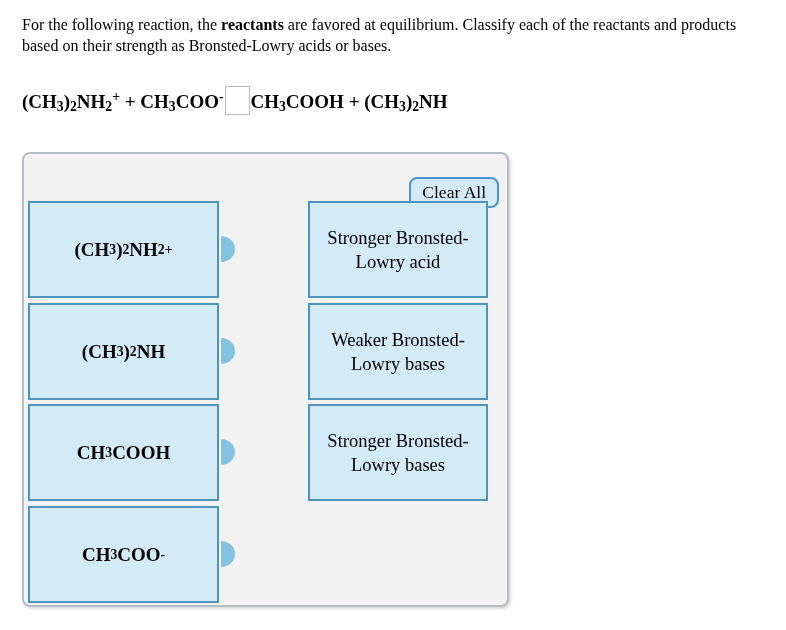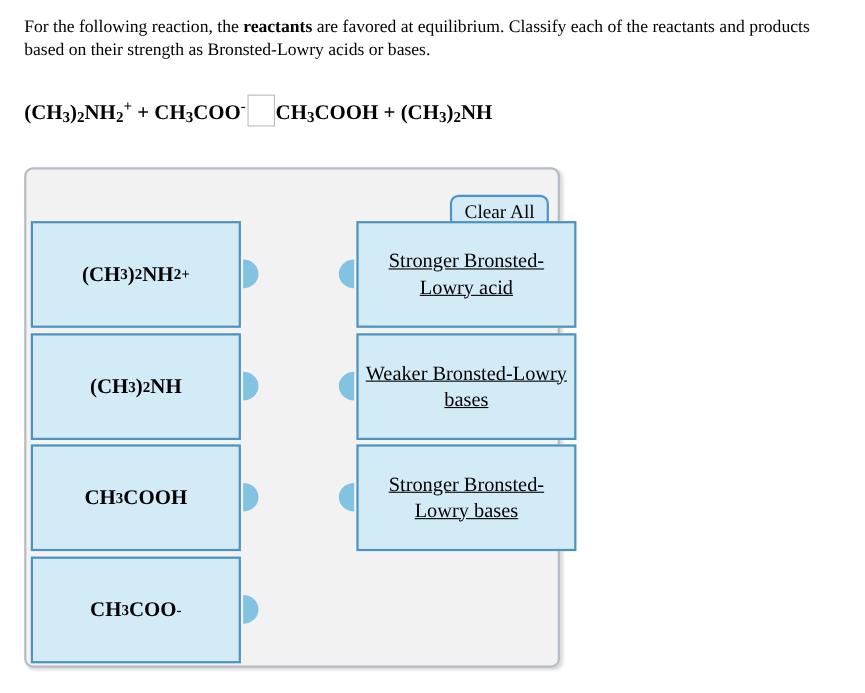--- a/index.html
+++ b/index.html
@@ -58,21 +58,21 @@
   .litem  { left: 4px;  width: 207px; }
   .rtarget{ left: 284px; width: 196px; }
 
   .piece {
     position: absolute; top: 0; height: 97px;
     background: #d3eaf7; border: 2px solid #4e93ba;
     display: flex; align-items: center; justify-content: center;
     text-align: center;
   }
   .litem .piece  { left: 0; width: 191px; font-weight: bold; font-size: 19px; }
-  .rtarget .piece{ left: 16px; width: 200px; font-size: 18.5px; line-height: 24px; padding: 0 4px; text-decoration: underline; }
+  .rtarget .piece{ left: 0; width: 180px; font-size: 18.5px; line-height: 24px; padding: 0 4px; }
 
   .tab {
     position: absolute; top: 35px; width: 14px; height: 26px;
     background: #83c3e2;
   }
   .litem .tab   { left: 193px; border-radius: 0 100% 100% 0 / 0 50% 50% 0; }
   .rtarget .tab { left: 0;     border-radius: 100% 0 0 100% / 50% 0 0 50%; }
 </style>
 </head>
 <body>

